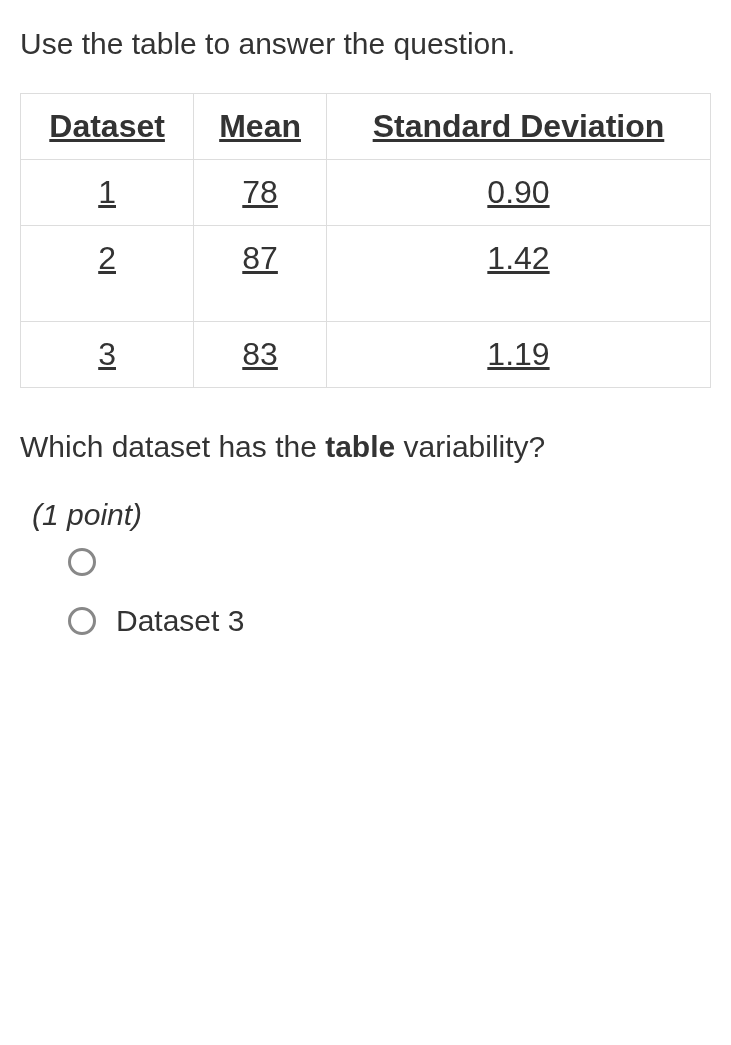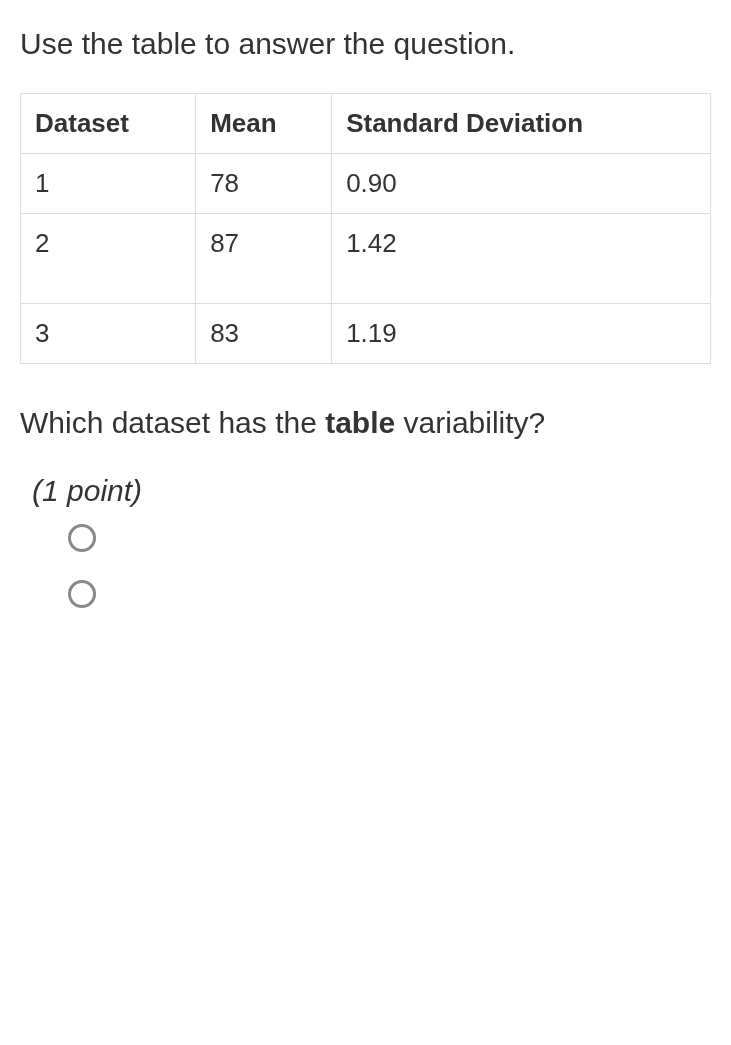--- a/index.html
+++ b/index.html
@@ -19,23 +19,24 @@
       line-height: 1.35;
     }
     table {
       border-collapse: collapse;
       margin-bottom: 38px;
       width: 100%;
     }
     th, td {
       border: 1px solid #ddd;
       padding: 14px 14px;
-      text-align: left;
-      font-size: 26px;
+      text-align: center;
+      font-size: 32px;
       vertical-align: top;
+      text-decoration: underline;
     }
     th {
       font-weight: bold;
       color: #333;
     }
     td {
       color: #333;
     }
     tr.tall td {
       padding-bottom: 44px;
@@ -109,14 +110,15 @@
 </div>
 
 <div class="points">(1 point)</div>
 
 <div class="options">
   <div class="option">
     <div class="radio"></div>
   </div>
   <div class="option">
     <div class="radio"></div>
+    <div class="option-label">Dataset 3</div>
   </div>
 </div>
 
 </body></html>

